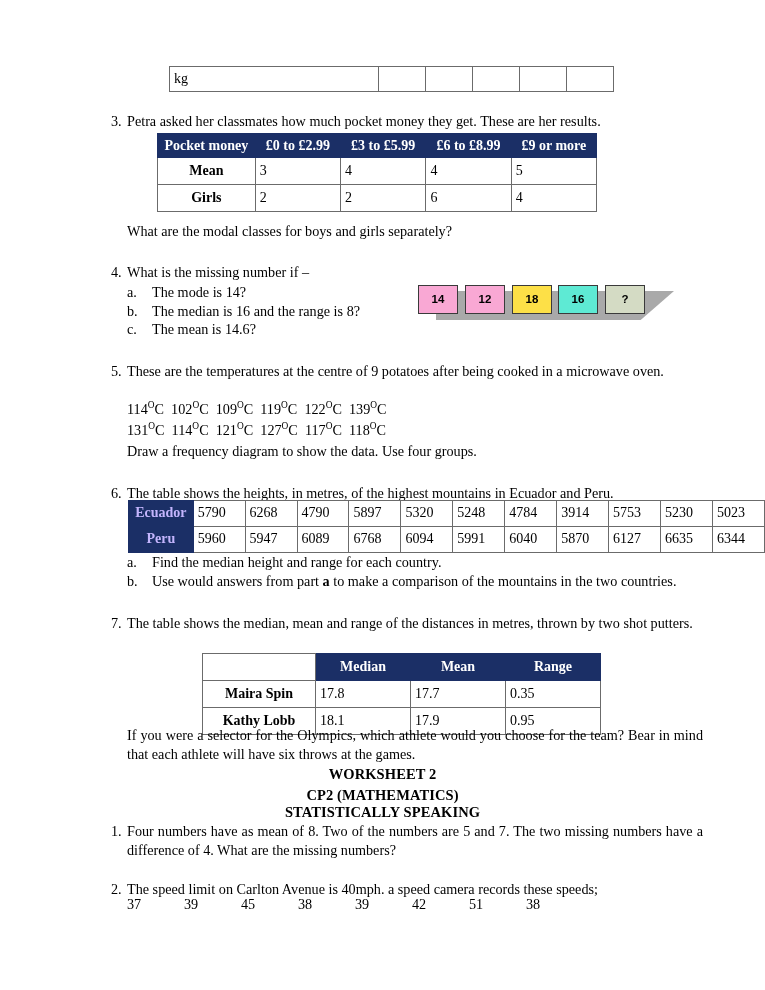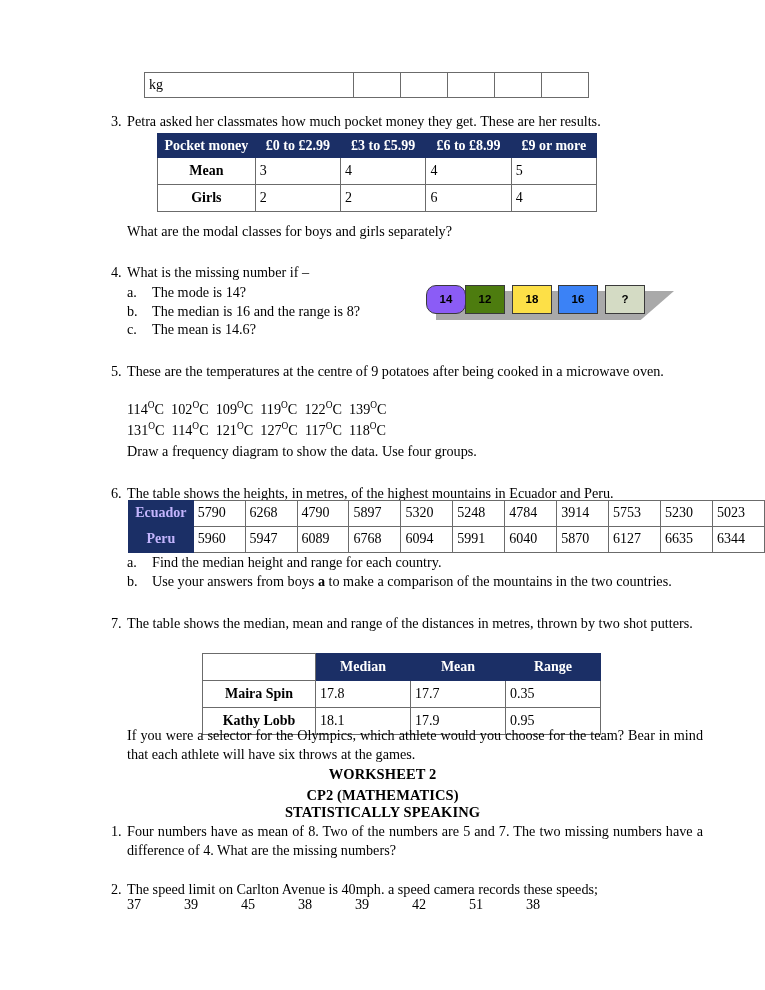--- a/index.html
+++ b/index.html
@@ -72,21 +72,21 @@
     font-weight: bold;
     border: 1px solid #1b2f66;
   }
   table.wk td.rowhd {
     font-weight: bold;
     text-align: center;
   }
   td.nocell { border: 1px solid transparent; background: transparent; }
 
   
-  #kg-table { position: absolute; left: 144px; top: 66px; margin-top: 6px; }
+  #kg-table { position: absolute; left: 169px; top: 66px; }
   #kg-table td { height: 20px; }
   #kg-table td.kgcell { width: 200px; text-align: left; }
   #kg-table td.e { width: 38px; }
 
   
   #pocket-table { position: absolute; left: 157px; top: 133px; width: 440px; }
   #pocket-table th.hd { height: 19px; line-height: 1.22; }
   #pocket-table td { height: 22px; }
   #pocket-table .c0 { width: 98px; }
   #pocket-table .c1, #pocket-table .c2, #pocket-table .c3, #pocket-table .c4 { width: 85px; }
@@ -220,24 +220,24 @@
       <div class="subtext">The median is 16 and the range is 8?</div>
     </div>
     <div class="subrow">
       <div class="subletter">c.</div>
       <div class="subtext">The mean is 14.6?</div>
     </div>
   </div>
 
   <div id="numbox-group">
     <div class="shadow-tail" style="background: rgb(169, 169, 169);"></div>
-    <div class="numbox" id="nb0" style="left: 8px; background: #8b5cf6; border-radius: 10px;">14</div>
-    <div class="numbox" id="nb1" style="left: 47px; background: #4d7c0f;">12</div>
+    <div class="numbox" id="nb0" style="left: 0px; background: #f9a8d4;">14</div>
+    <div class="numbox" id="nb1" style="left: 47px; background: #f9a8d4;">12</div>
     <div class="numbox" id="nb2" style="left: 94px; background: #fde047;">18</div>
-    <div class="numbox" id="nb3" style="left: 140px; background: #3b82f6;">16</div>
+    <div class="numbox" id="nb3" style="left: 140px; background: #5eead4;">16</div>
     <div class="numbox" id="nb4" style="left: 187px; background: rgb(212, 219, 196);">?</div>
   </div>
 
   <div class="qrow" style="left:103px; top:362px; width:600px;">
     <div class="qnum">5.</div>
     <div class="qbody just">These are the temperatures at the centre of 9 potatoes after being cooked in a microwave oven.</div>
   </div>
 
   <div style="position:absolute; left:127px; top:400px;">
     <span>114<span class="sup">O</span>C&nbsp;&nbsp;102<span class="sup">O</span>C&nbsp;&nbsp;109<span class="sup">O</span>C&nbsp;&nbsp;119<span class="sup">O</span>C&nbsp;&nbsp;122<span class="sup">O</span>C&nbsp;&nbsp;139<span class="sup">O</span>C</span>
@@ -286,21 +286,21 @@
   </table>
 
   <div class="sublist" style="position:absolute; left:127px; top:553px; width:580px;">
     <div class="subrow">
       <div class="subletter">a.</div>
       <div class="subtext">Find the median height and range for each country.</div>
     </div>
     <div class="subrow">
       <div class="subletter">b.</div>
       <div class="subtext">
-        <span>Use your answers from boys </span><b>a</b><span> to make a comparison of the mountains in the two countries.</span>
+        <span>Use would answers from part </span><b>a</b><span> to make a comparison of the mountains in the two countries.</span>
       </div>
     </div>
   </div>
 
   <div class="qrow" style="left:103px; top:614px; width:600px;">
     <div class="qnum">7.</div>
     <div class="qbody just">The table shows the median, mean and range of the distances in metres, thrown by two shot putters.</div>
   </div>
 
   <table class="wk" id="shot-table">

